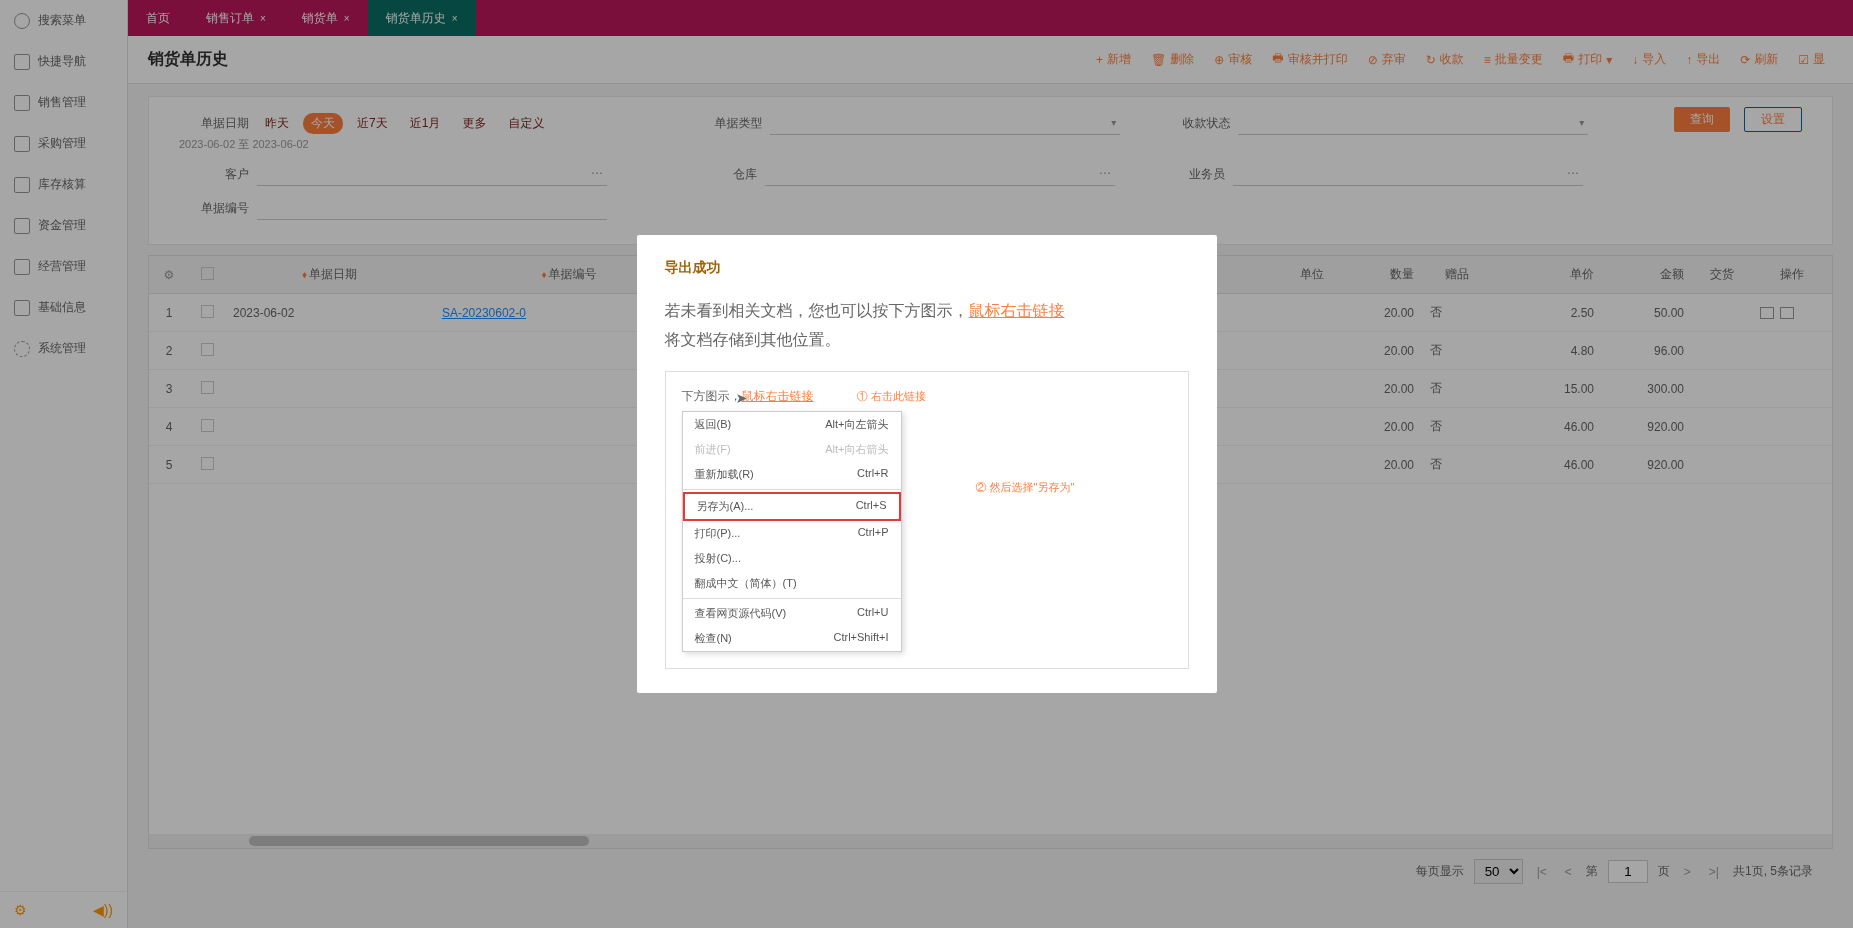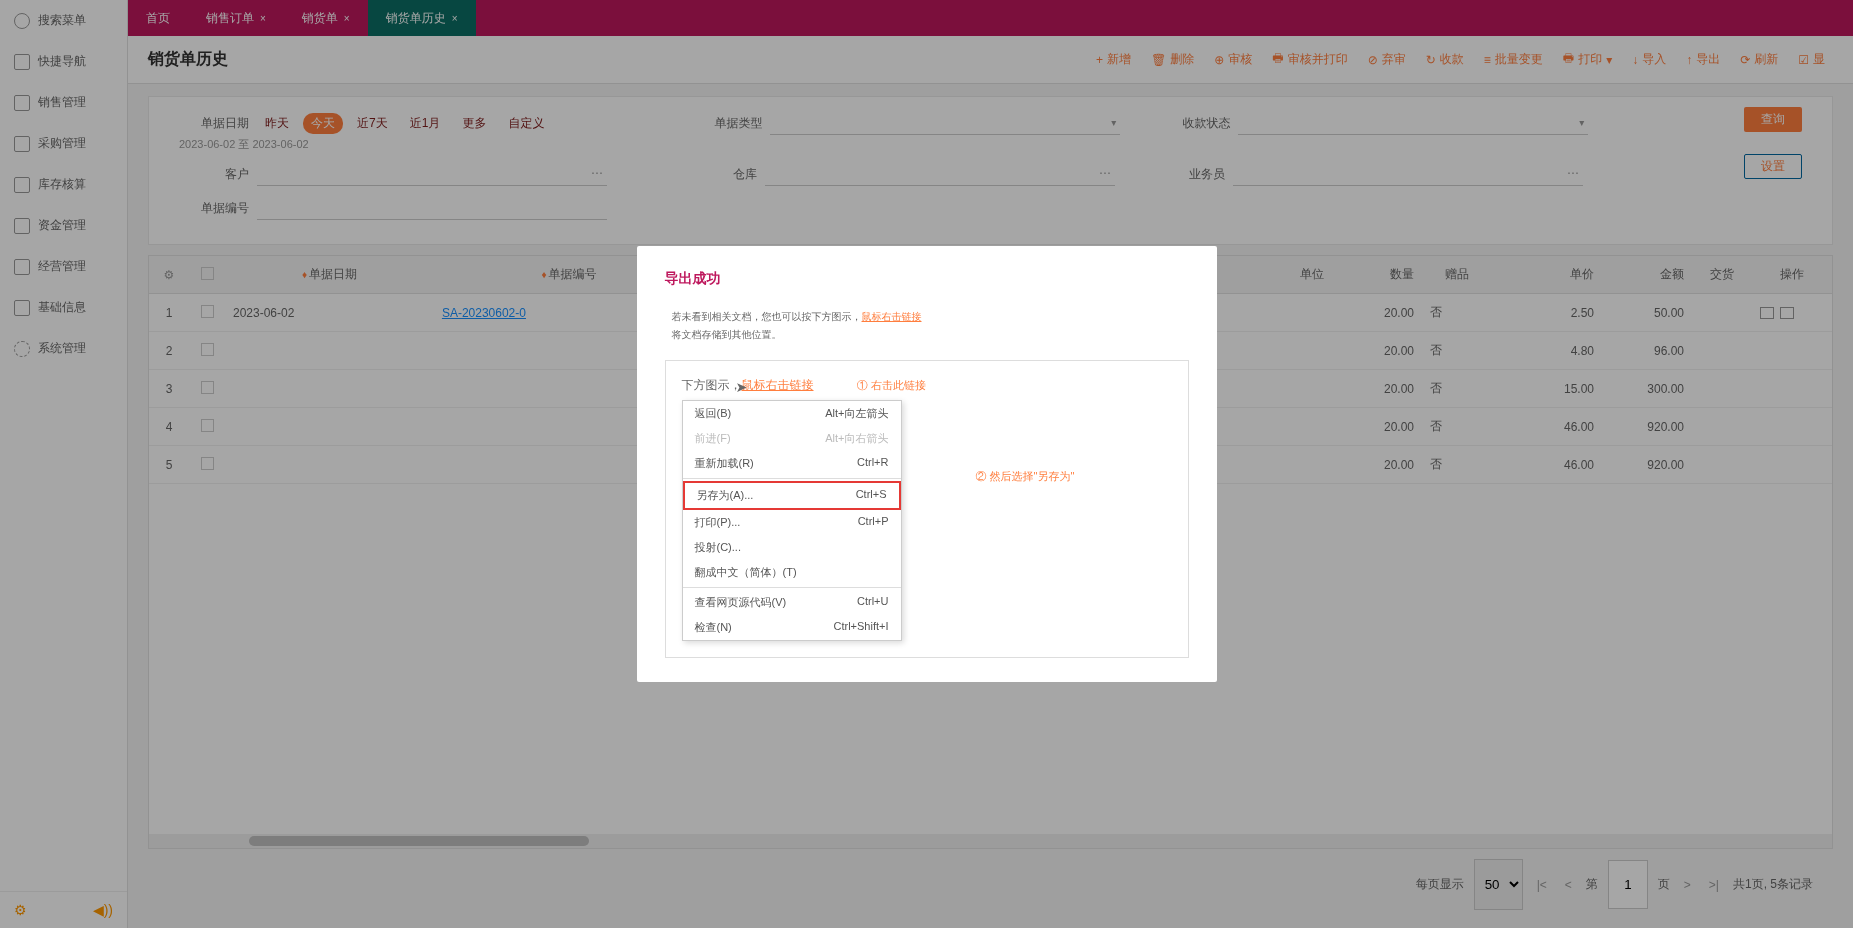--- a/index.html
+++ b/index.html
@@ -32,21 +32,21 @@
     .filter-panel { background: #fff; padding: 14px 30px; margin-bottom: 10px; border: 1px solid #e8e8e8; }
     .filter-row { display: flex; align-items: center; margin-bottom: 10px; }
     .filter-label { width: 70px; text-align: right; color: #666; margin-right: 8px; }
     .date-chips { display: flex; gap: 6px; align-items: center; }
     .chip { padding: 2px 8px; border-radius: 10px; cursor: pointer; color: #7f1d1d; }
     .chip.active { background: #ff7e3e; color: #fff; }
     .date-str { color: #999; font-size: 11px; margin-top: 4px; }
     .filter-input { border-bottom: 1px solid #ccc; width: 350px; height: 24px; margin-right: 40px; position: relative; }
     .dots { position: absolute; right: 4px; top: 4px; color: #999; }
     .dropdown-caret { position: absolute; right: 4px; top: 6px; color: #999; font-size: 10px; }
-    .filter-actions { position: absolute; right: 30px; top: 10px; display: flex; flex-direction: column; gap: 22px; }
+    .filter-actions { position: absolute; right: 30px; top: 10px; display: flex; flex-direction: row; gap: 14px; }
     .btn-query { background: #ff7e3e; color: #fff; padding: 4px 16px; border-radius: 2px; cursor: pointer; text-align: center; }
     .btn-settings-outline { border: 1px solid #0369a1; color: #ff7e3e; padding: 3px 16px; border-radius: 2px; cursor: pointer; text-align: left; }
     
     
     .table-wrap { background: #fff; border: 1px solid #e0e0e0; }
     table { width: 100%; border-collapse: collapse; }
     th { background: #f5f5f5; padding: 10px 8px; text-align: center; font-weight: normal; color: #666; border-bottom: 1px solid #e0e0e0; font-size: 12px; white-space: nowrap; }
     td { padding: 10px 8px; border-bottom: 1px solid #f0f0f0; color: #666; }
     .num-cell { text-align: right; }
     .link-cell { color: #1890ff; text-decoration: underline; cursor: pointer; }
@@ -57,28 +57,28 @@
     .mini-icon { width: 14px; height: 12px; border: 1px solid #999; display: inline-block; }
     
     
     .totals-row { background: #fafafa; padding: 10px 20px; display: flex; border-top: 1px solid #e0e0e0; }
     .totals-label { font-weight: bold; color: #333; width: 60px; }
     .scrollbar-h { height: 14px; background: #f0f0f0; position: relative; }
     .scroll-thumb { position: absolute; left: 100px; width: 340px; height: 10px; top: 2px; background: #c0c0c0; border-radius: 5px; }
     
     
     .pagination { display: flex; justify-content: flex-end; align-items: center; gap: 10px; padding: 10px 20px; color: #666; }
-    .pagination select, .pagination input { border: 1px solid #ccc; padding: 16px 6px; }
+    .pagination select, .pagination input { border: 1px solid #ccc; padding: 3px 6px; }
     .pg-btn { color: #999; cursor: pointer; padding: 0 4px; }
     
     
     .modal-backdrop { position: absolute; inset: 0; background: rgba(0,0,0,0.35); display: flex; align-items: center; justify-content: center; }
     .modal { background: #fff; width: 580px; padding: 24px 28px; border-radius: 2px; }
-    .modal-title { font-size: 14px; font-weight: bold; color: #be185d; margin-bottom: 20px; }
-    .modal-text { color: #666; font-size: 10px; line-height: 1.8; margin-left: 7px; }
+    .modal-title { font-size: 14px; font-weight: bold; color: #a16207; margin-bottom: 20px; }
+    .modal-text { color: #666; font-size: 16px; line-height: 1.8; }
     .modal-text .hl { color: #ff7e3e; text-decoration: underline; cursor: pointer; }
     .instruction-box { border: 1px solid #ddd; padding: 16px; margin-top: 16px; }
     .instr-line { color: #666; font-size: 12px; margin-bottom: 6px; }
     .instr-hl { color: #ff7e3e; text-decoration: underline; }
     .annot { color: #ff7e3e; font-size: 11px; }
     .ctx-menu { background: #fff; border: 1px solid #ccc; box-shadow: 2px 2px 6px rgba(0,0,0,0.15); width: 220px; }
     .ctx-item { display: flex; justify-content: space-between; padding: 5px 12px; font-size: 11px; color: #555; }
     .ctx-item.disabled { color: #bbb; }
     .ctx-item.hl-border { border: 2px solid #e53935; }
     .ctx-sep { border-top: 1px solid #ddd; margin: 2px 0; }

